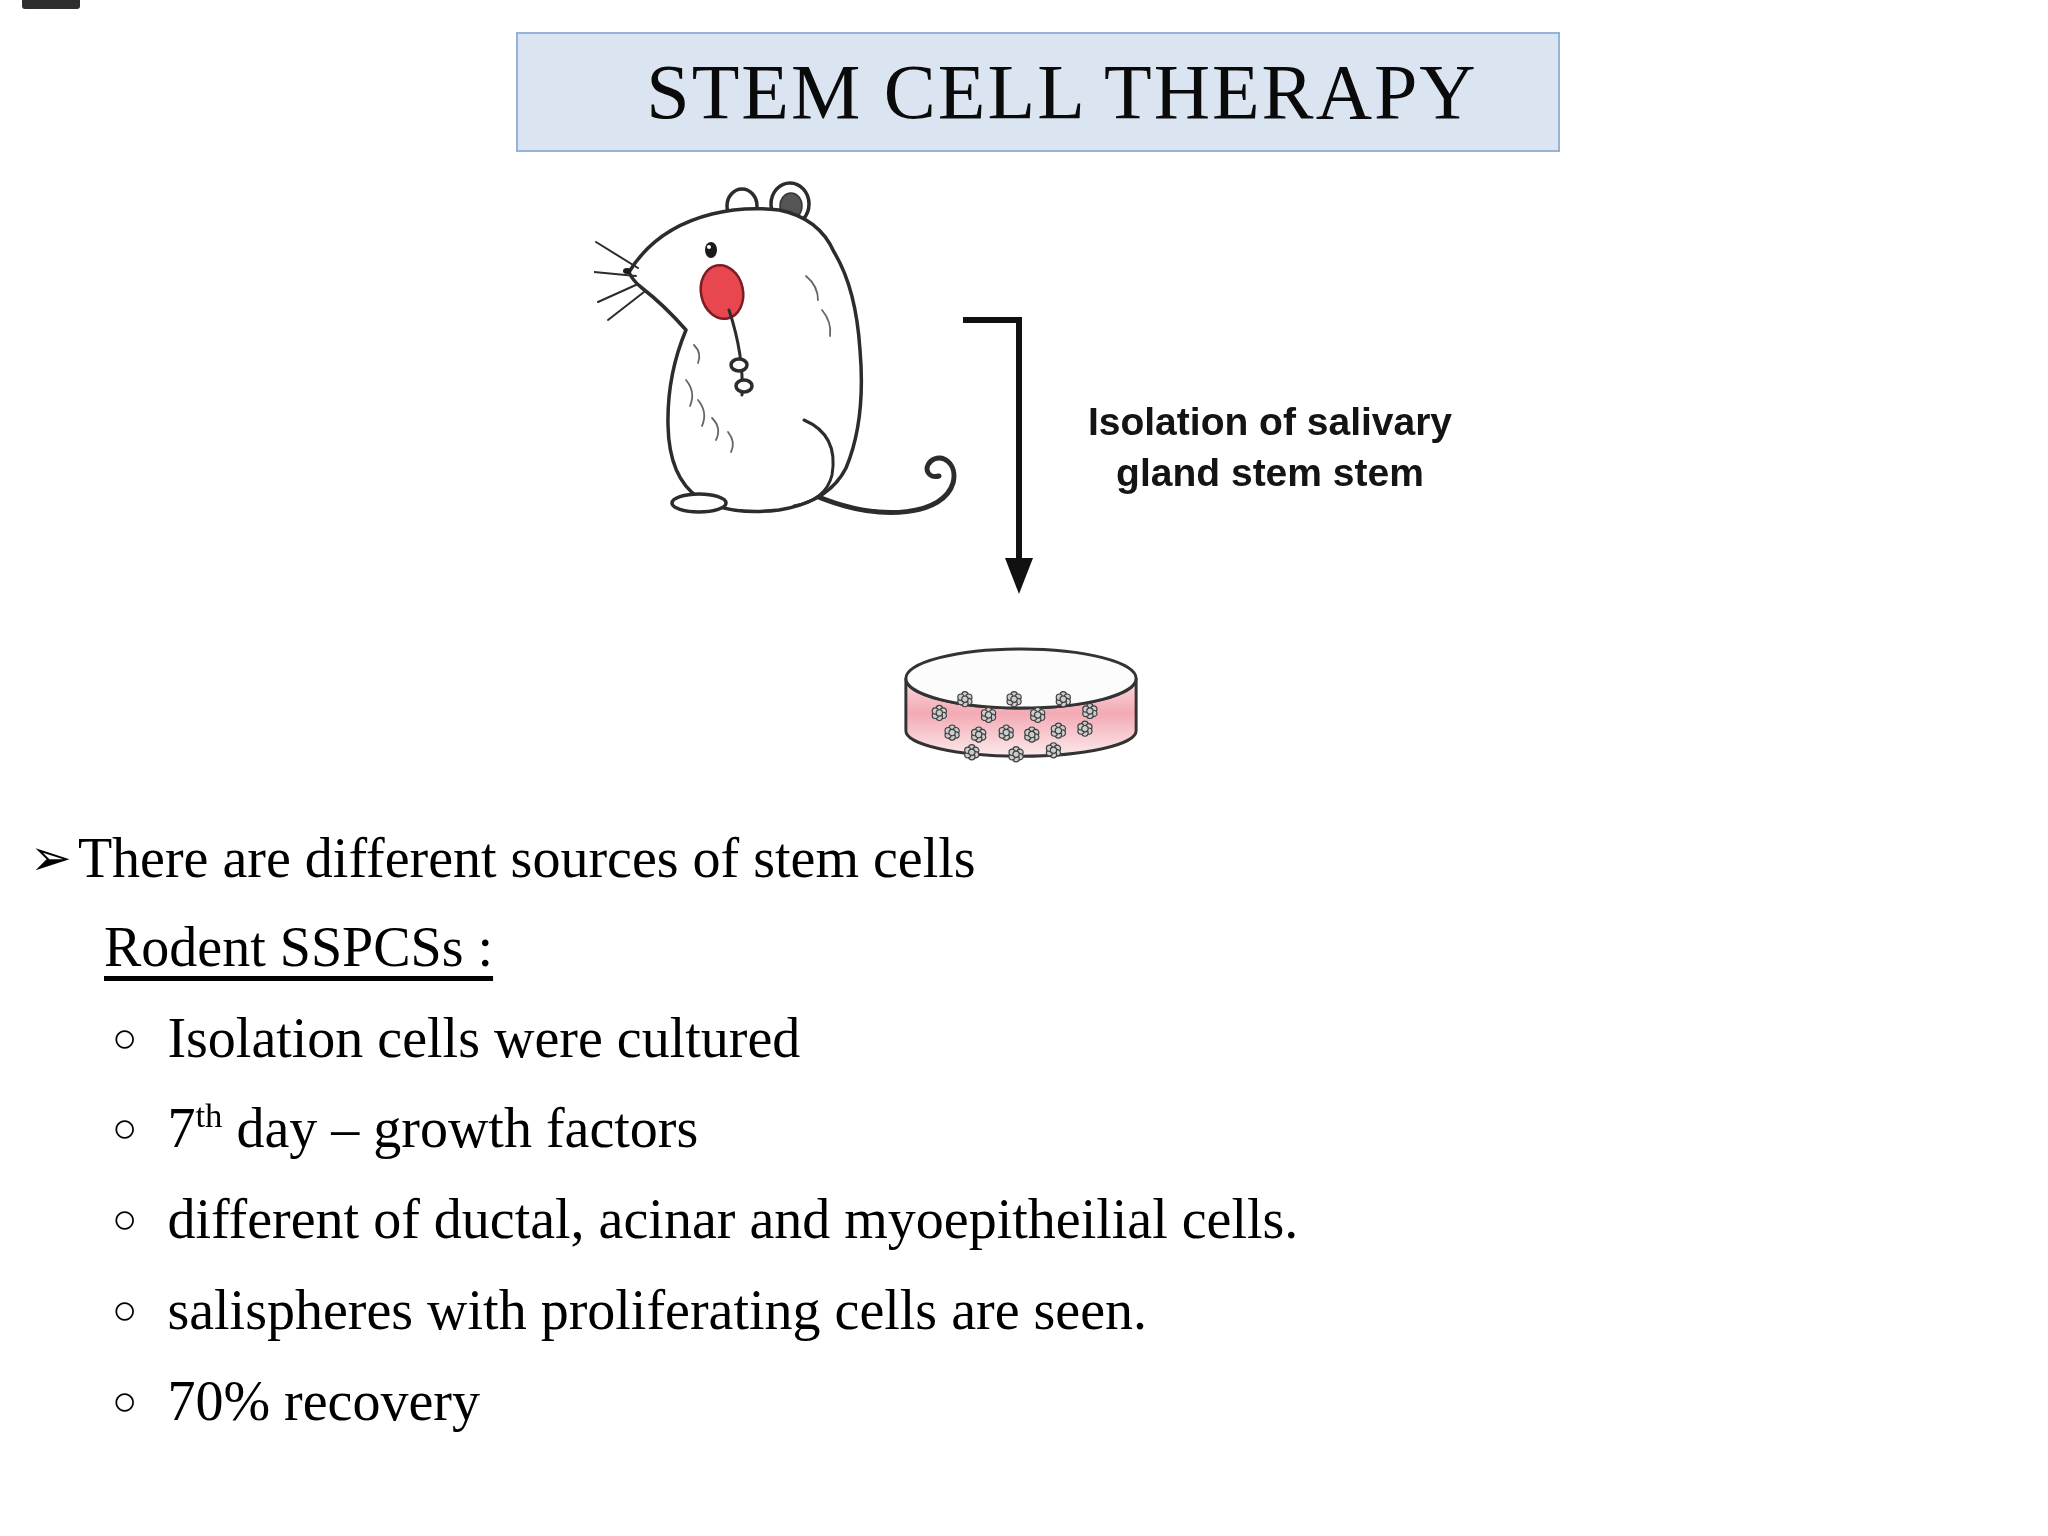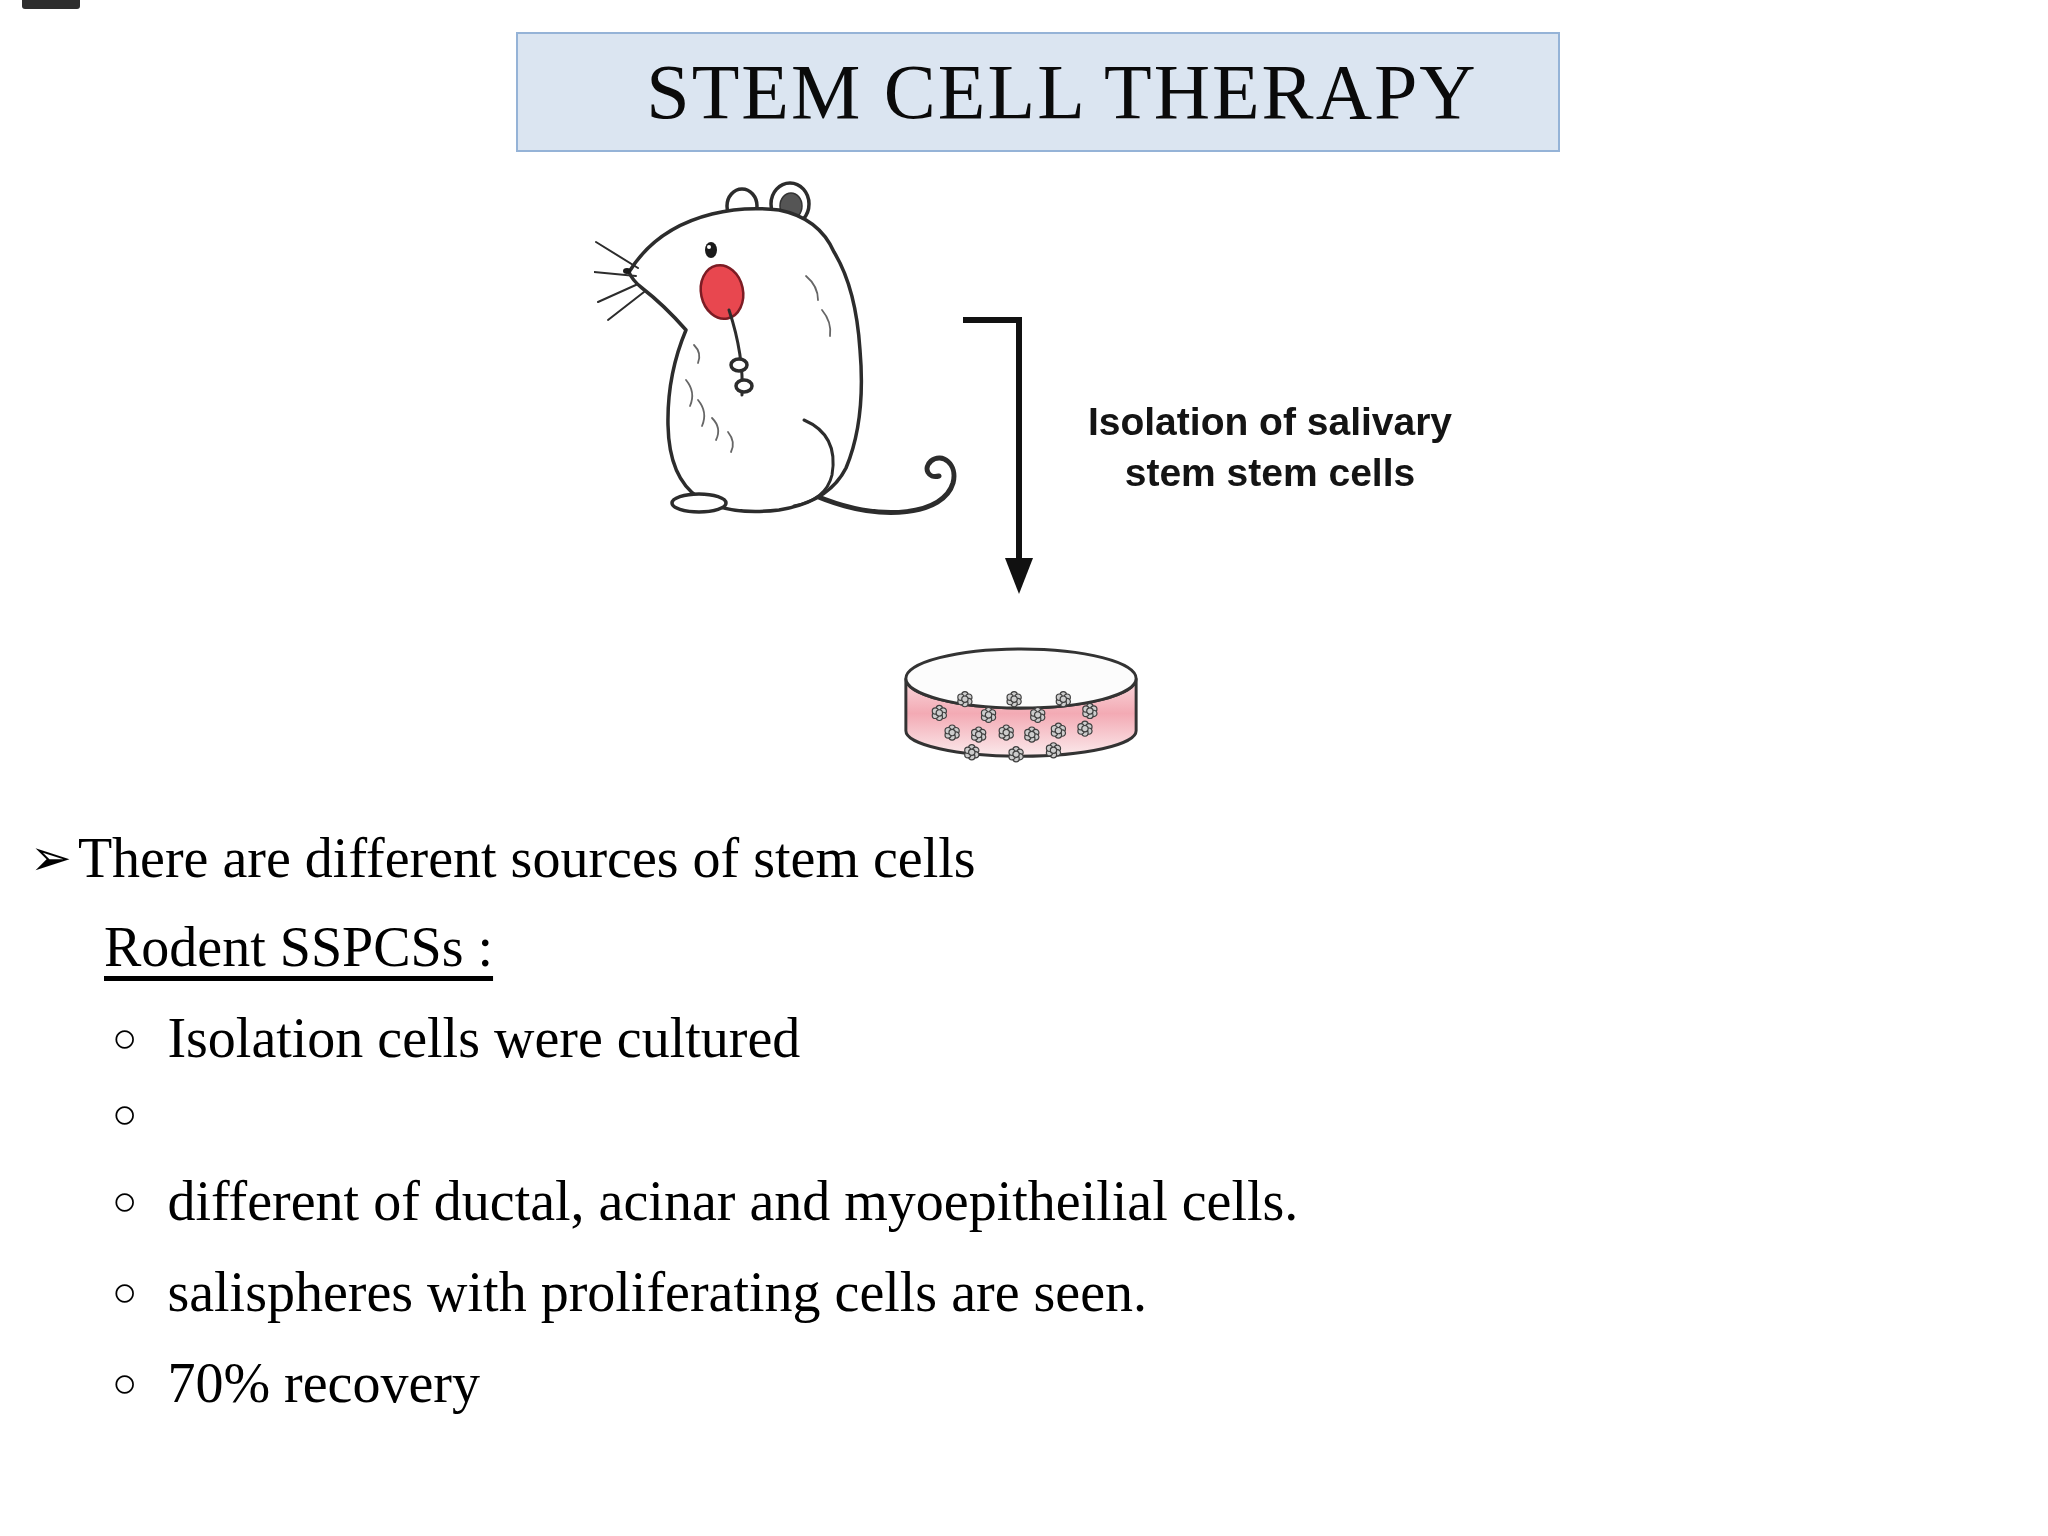--- a/index.html
+++ b/index.html
@@ -128,21 +128,21 @@
 
 <div class="arrow-wrap">
   <svg viewBox="0 0 92 296" width="92" height="296">
     <polyline points="11,10 67,10 67,252" fill="none" stroke="#111" stroke-width="6"></polyline>
     <polygon points="53,248 81,248 67,284" fill="#111"></polygon>
   </svg>
 </div>
 
 <div class="arrow-label">
   <div>Isolation of salivary</div>
-  <div>stem stem cells</div>
+  <div>gland stem stem</div>
 </div>
 
 <div class="dish-wrap">
   <svg viewBox="0 0 250 150" width="246" height="148">
     <defs>
       <linearGradient id="dishPink" x1="0" y1="0" x2="0" y2="1">
         <stop offset="0%" stop-color="#f9d9dd"></stop>
         <stop offset="45%" stop-color="var(--dish_pink, #f3aab4)"></stop>
         <stop offset="100%" stop-color="#fbeaec"></stop>
       </linearGradient>
@@ -189,20 +189,21 @@
 
   <div class="subheading">Rodent SSPCSs :</div>
 
   <div class="o-item">
     <span class="o-bullet">○</span>
     <span class="o-text">Isolation cells were cultured</span>
   </div>
 
   <div class="o-item">
     <span class="o-bullet">○</span>
+    <span class="o-text"><span>7</span><sup>th</sup><span> day – growth factors</span></span>
   </div>
 
   <div class="o-item">
     <span class="o-bullet">○</span>
     <span class="o-text">different of ductal, acinar and myoepitheilial cells.</span>
   </div>
 
   <div class="o-item">
     <span class="o-bullet">○</span>
     <span class="o-text">salispheres with proliferating cells are seen.</span>

